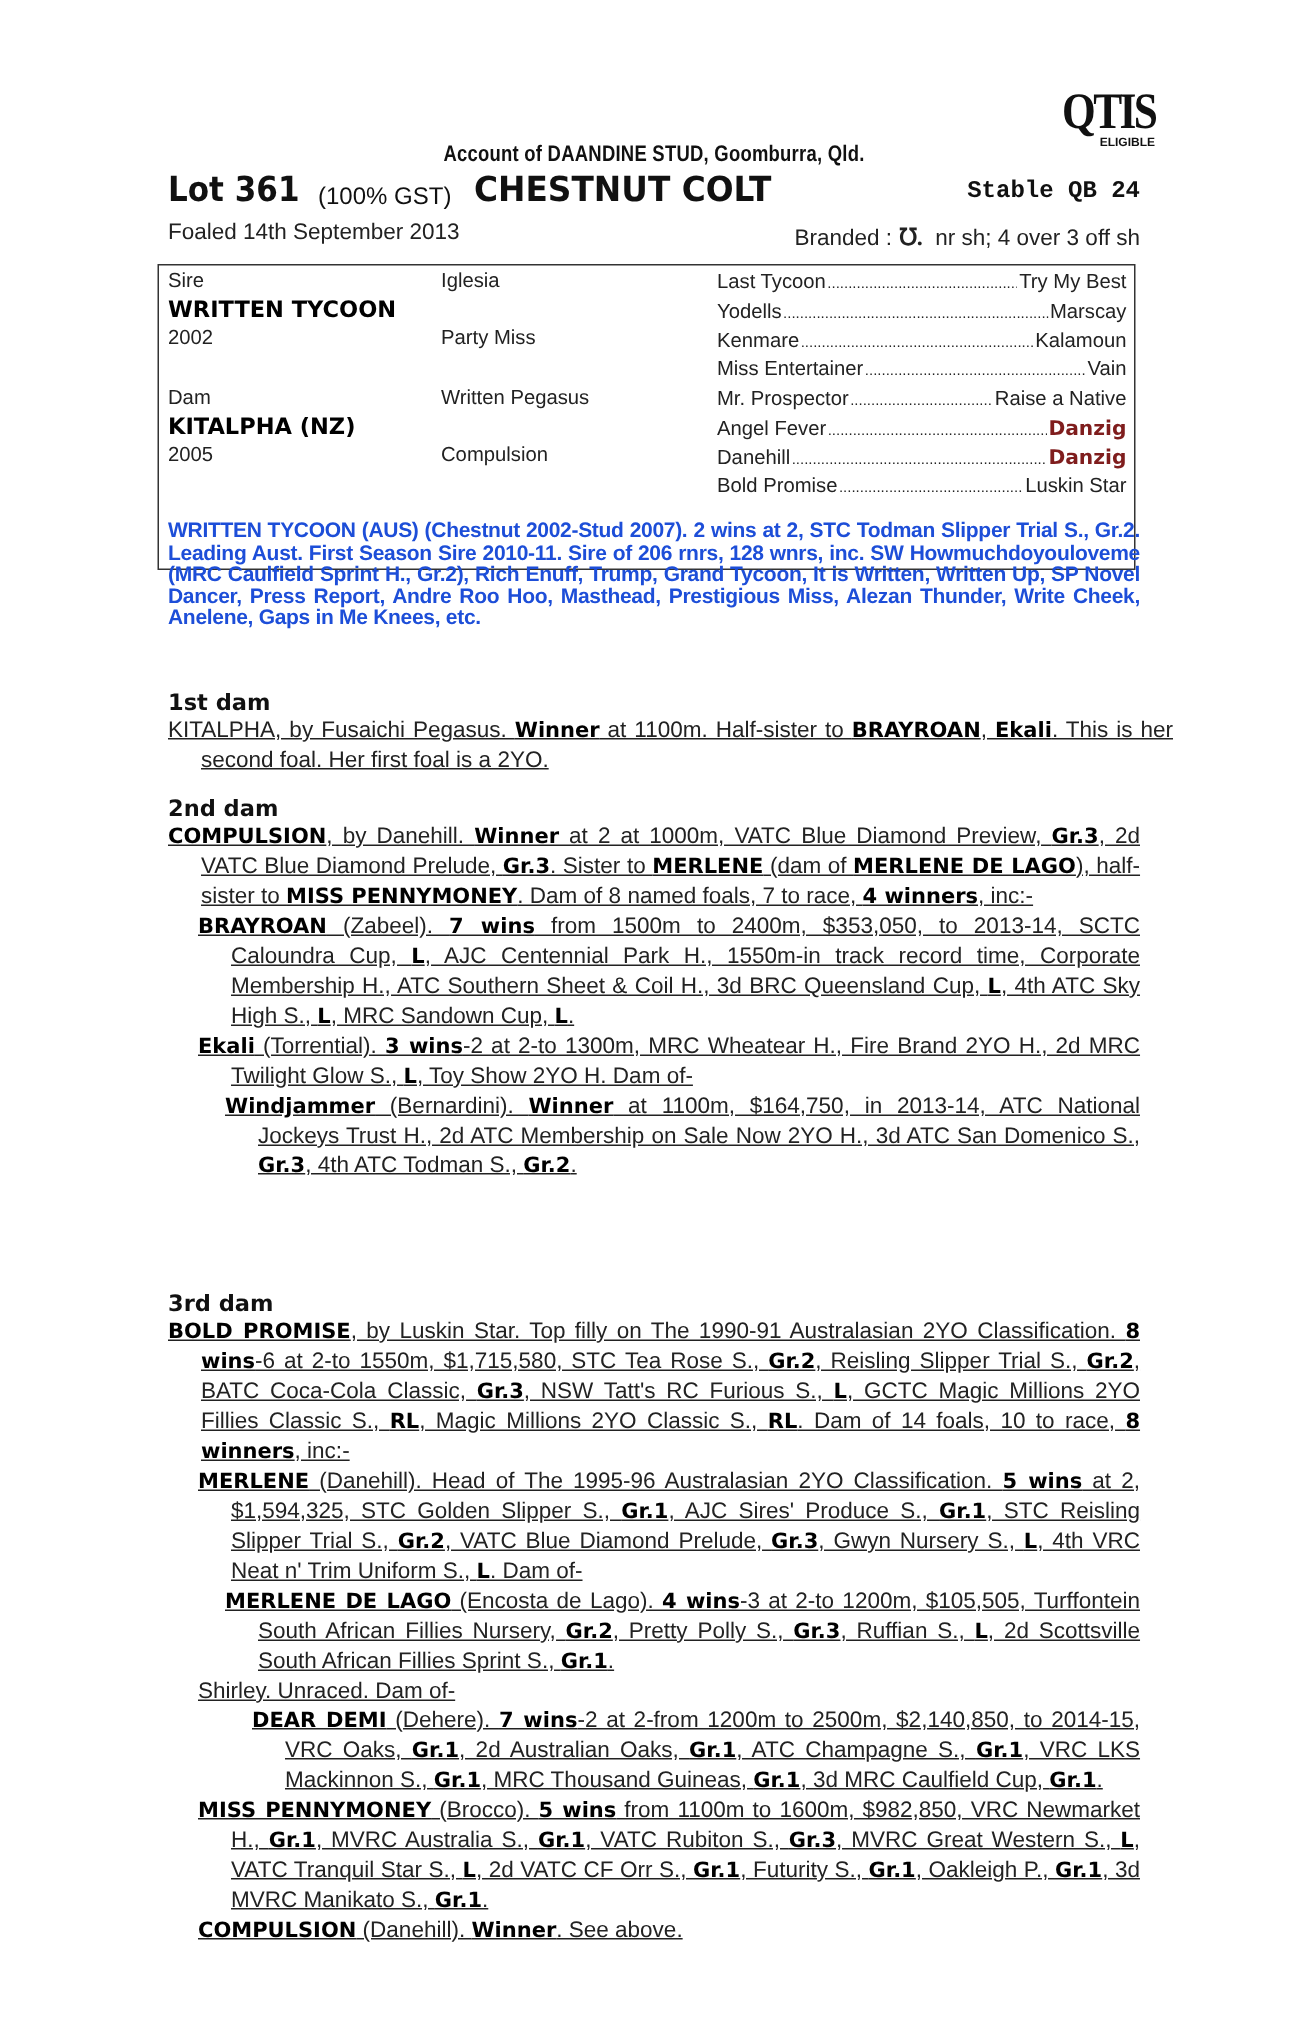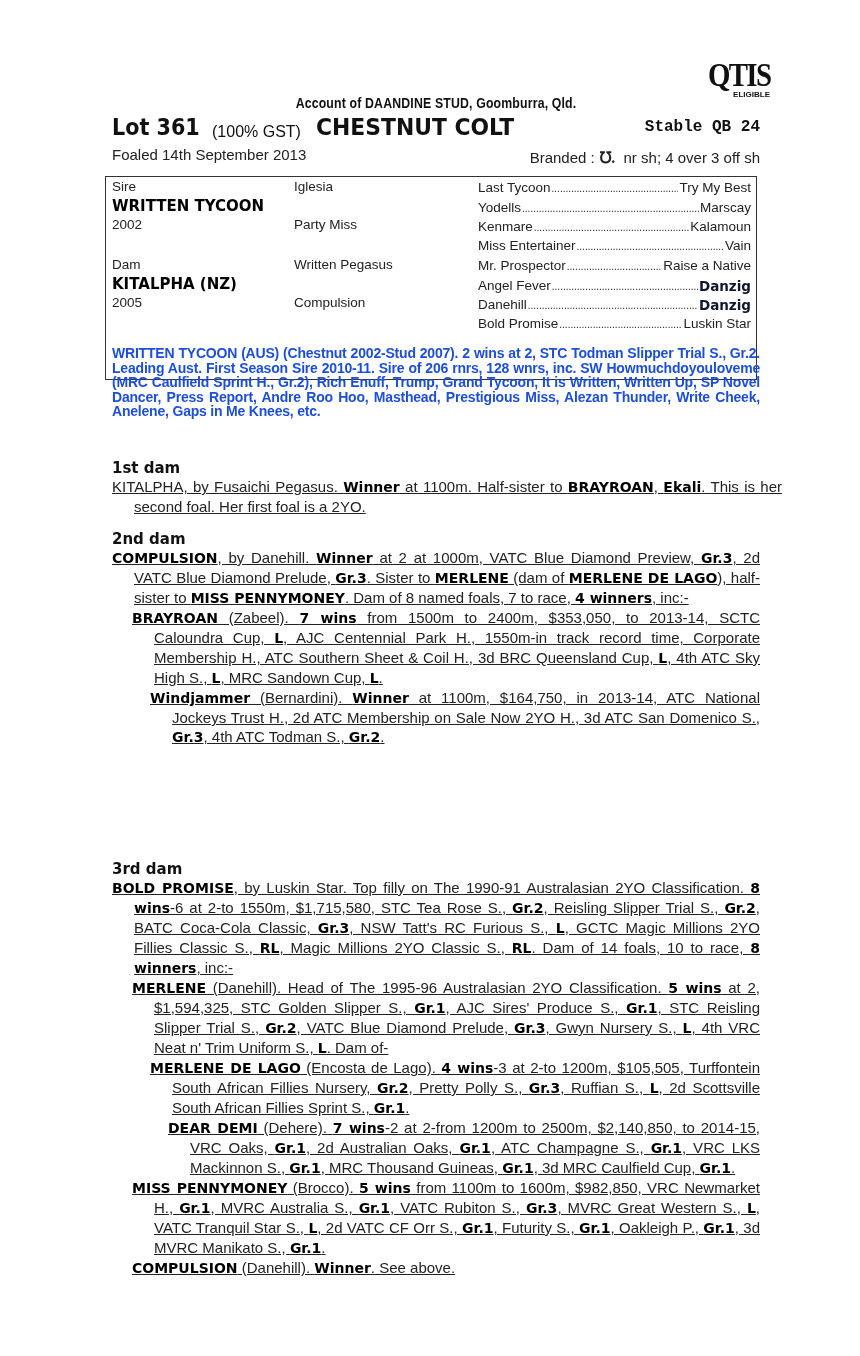--- a/index.html
+++ b/index.html
@@ -27,21 +27,21 @@
   .ped-col1 { position: absolute; left: 6px; top: 0; width: 180px; }
   .ped-col2 { position: absolute; left: 188px; top: 0; width: 170px; }
   .ped-col3 { position: absolute; left: 372px; top: 0; width: 273px; }
   .ped-cell { position: absolute; left: 0; white-space: nowrap; }
   .ped-name { font-weight: 900; font-family: "DejaVu Sans", sans-serif; font-size: 15px; color: #000; }
   .gp-row { position: absolute; left: 0; width: 273px; height: 19px; display: flex; align-items: center; }
   .gp-left { white-space: nowrap; }
   .gp-dots { flex: 1; overflow: hidden; white-space: nowrap; letter-spacing: 0px; margin: 0 1px; }
   .gp-dots::after { content: "............................................................................................................"; font-size: 10px; }
   .gp-right { white-space: nowrap; }
-  .gp-right.bold { font-weight: 900; font-family: "DejaVu Sans", sans-serif; color: #0f172a; font-size: 13.5px; }
+  .gp-right.bold { font-weight: 900; font-family: "DejaVu Sans", sans-serif; color: #7f1d1d; font-size: 13.5px; }
 
   .sire-summary { position: absolute; left: 0; top: 288px; width: 648px; font-size: 14px; font-weight: bold; line-height: 14.5px; text-align: justify; font-family: "Liberation Sans", sans-serif; letter-spacing: -0.2px; color: #1d4ed8; }
 
   .section-h { position: absolute; left: 0; font-size: 15px; font-weight: 900; font-family: "DejaVu Sans", sans-serif; }
   .para { position: absolute; left: 0; width: 648px; font-size: 15px; line-height: 19px; text-align: justify; color: #222; }
   .para b, .para .b { font-weight: 900; font-family: "DejaVu Sans", sans-serif; color: #000; font-size: 14px; }
   .hang { padding-left: 22px; text-indent: -22px; text-decoration: underline; }
   .ind1 { margin-left: 20px; }
   .ind2 { margin-left: 38px; }
   .ind3 { margin-left: 56px; }
@@ -136,26 +136,28 @@
 
   <div class="sire-summary">WRITTEN TYCOON (AUS) (Chestnut 2002-Stud 2007). 2 wins at 2, STC Todman Slipper Trial S., Gr.2. Leading Aust. First Season Sire 2010-11. Sire of 206 rnrs, 128 wnrs, inc. SW Howmuchdoyouloveme (MRC Caulfield Sprint H., Gr.2), Rich Enuff, Trump, Grand Tycoon, It is Written, Written Up, SP Novel Dancer, Press Report, Andre Roo Hoo, Masthead, Prestigious Miss, Alezan Thunder, Write Cheek, Anelene, Gaps in Me Knees, etc.</div>
 
   <div class="section-h" style="top:401px">1st dam</div>
   <div class="para hang" style="top:419px"><span>KITALPHA, by Fusaichi Pegasus. </span><b>Winner</b><span> at 1100m. Half-sister to </span><b>BRAYROAN</b><span>, </span><b>Ekali</b><span>. This is her second foal. Her first foal is a 2YO.</span></div>
 
   <div class="section-h" style="top:472px">2nd dam</div>
   <div class="para" style="top:490px">
     <div class="hang blk"><b>COMPULSION</b><span>, by Danehill. </span><b>Winner</b><span> at 2 at 1000m, VATC Blue Diamond Preview, </span><b>Gr.3</b><span>, 2d VATC Blue Diamond Prelude, </span><b>Gr.3</b><span>. Sister to </span><b>MERLENE</b><span> (dam of </span><b>MERLENE DE LAGO</b><span>), half-sister to </span><b>MISS PENNYMONEY</b><span>. Dam of 8 named foals, 7 to race, </span><b>4 winners</b><span>, inc:-</span></div>
     <div class="hang blk ind1"><b>BRAYROAN</b><span> (Zabeel). </span><b>7 wins</b><span> from 1500m to 2400m, $353,050, to 2013-14, SCTC Caloundra Cup, </span><b>L</b><span>, AJC Centennial Park H., 1550m-in track record time, Corporate Membership H., ATC Southern Sheet &amp; Coil H., 3d BRC Queensland Cup, </span><b>L</b><span>, 4th ATC Sky High S., </span><b>L</b><span>, MRC Sandown Cup, </span><b>L</b><span>.</span></div>
+    <div class="hang blk ind1"><b>Ekali</b><span> (Torrential). </span><b>3 wins</b><span>-2 at 2-to 1300m, MRC Wheatear H., Fire Brand 2YO H., 2d MRC Twilight Glow S., </span><b>L</b><span>, Toy Show 2YO H. Dam of-</span></div>
     <div class="hang blk ind2"><b>Windjammer</b><span> (Bernardini). </span><b>Winner</b><span> at 1100m, $164,750, in 2013-14, ATC National Jockeys Trust H., 2d ATC Membership on Sale Now 2YO H., 3d ATC San Domenico S., </span><b>Gr.3</b><span>, 4th ATC Todman S., </span><b>Gr.2</b><span>.</span></div>
   </div>
 
   <div class="section-h" style="top:802px">3rd dam</div>
   <div class="para" style="top:820px">
     <div class="hang blk"><b>BOLD PROMISE</b><span>, by Luskin Star. Top filly on The 1990-91 Australasian 2YO Classification. </span><b>8 wins</b><span>-6 at 2-to 1550m, $1,715,580, STC Tea Rose S., </span><b>Gr.2</b><span>, Reisling Slipper Trial S., </span><b>Gr.2</b><span>, BATC Coca-Cola Classic, </span><b>Gr.3</b><span>, NSW Tatt's RC Furious S., </span><b>L</b><span>, GCTC Magic Millions 2YO Fillies Classic S., </span><b>RL</b><span>, Magic Millions 2YO Classic S., </span><b>RL</b><span>. Dam of 14 foals, 10 to race, </span><b>8 winners</b><span>, inc:-</span></div>
     <div class="hang blk ind1"><b>MERLENE</b><span> (Danehill). Head of The 1995-96 Australasian 2YO Classification. </span><b>5 wins</b><span> at 2, $1,594,325, STC Golden Slipper S., </span><b>Gr.1</b><span>, AJC Sires' Produce S., </span><b>Gr.1</b><span>, STC Reisling Slipper Trial S., </span><b>Gr.2</b><span>, VATC Blue Diamond Prelude, </span><b>Gr.3</b><span>, Gwyn Nursery S., </span><b>L</b><span>, 4th VRC Neat n' Trim Uniform S., </span><b>L</b><span>. Dam of-</span></div>
     <div class="hang blk ind2"><b>MERLENE DE LAGO</b><span> (Encosta de Lago). </span><b>4 wins</b><span>-3 at 2-to 1200m, $105,505, Turffontein South African Fillies Nursery, </span><b>Gr.2</b><span>, Pretty Polly S., </span><b>Gr.3</b><span>, Ruffian S., </span><b>L</b><span>, 2d Scottsville South African Fillies Sprint S., </span><b>Gr.1</b><span>.</span></div>
+    <div class="hang blk ind1" style="margin-left:20px">Shirley. Unraced. Dam of-</div>
     <div class="hang blk ind3"><b>DEAR DEMI</b><span> (Dehere). </span><b>7 wins</b><span>-2 at 2-from 1200m to 2500m, $2,140,850, to 2014-15, VRC Oaks, </span><b>Gr.1</b><span>, 2d Australian Oaks, </span><b>Gr.1</b><span>, ATC Champagne S., </span><b>Gr.1</b><span>, VRC LKS Mackinnon S., </span><b>Gr.1</b><span>, MRC Thousand Guineas, </span><b>Gr.1</b><span>, 3d MRC Caulfield Cup, </span><b>Gr.1</b><span>.</span></div>
     <div class="hang blk ind1"><b>MISS PENNYMONEY</b><span> (Brocco). </span><b>5 wins</b><span> from 1100m to 1600m, $982,850, VRC Newmarket H., </span><b>Gr.1</b><span>, MVRC Australia S., </span><b>Gr.1</b><span>, VATC Rubiton S., </span><b>Gr.3</b><span>, MVRC Great Western S., </span><b>L</b><span>, VATC Tranquil Star S., </span><b>L</b><span>, 2d VATC CF Orr S., </span><b>Gr.1</b><span>, Futurity S., </span><b>Gr.1</b><span>, Oakleigh P., </span><b>Gr.1</b><span>, 3d MVRC Manikato S., </span><b>Gr.1</b><span>.</span></div>
     <div class="hang blk ind1"><b>COMPULSION</b><span> (Danehill). </span><b>Winner</b><span>. See above.</span></div>
   </div>
 
 </div>
 
 </body></html>

